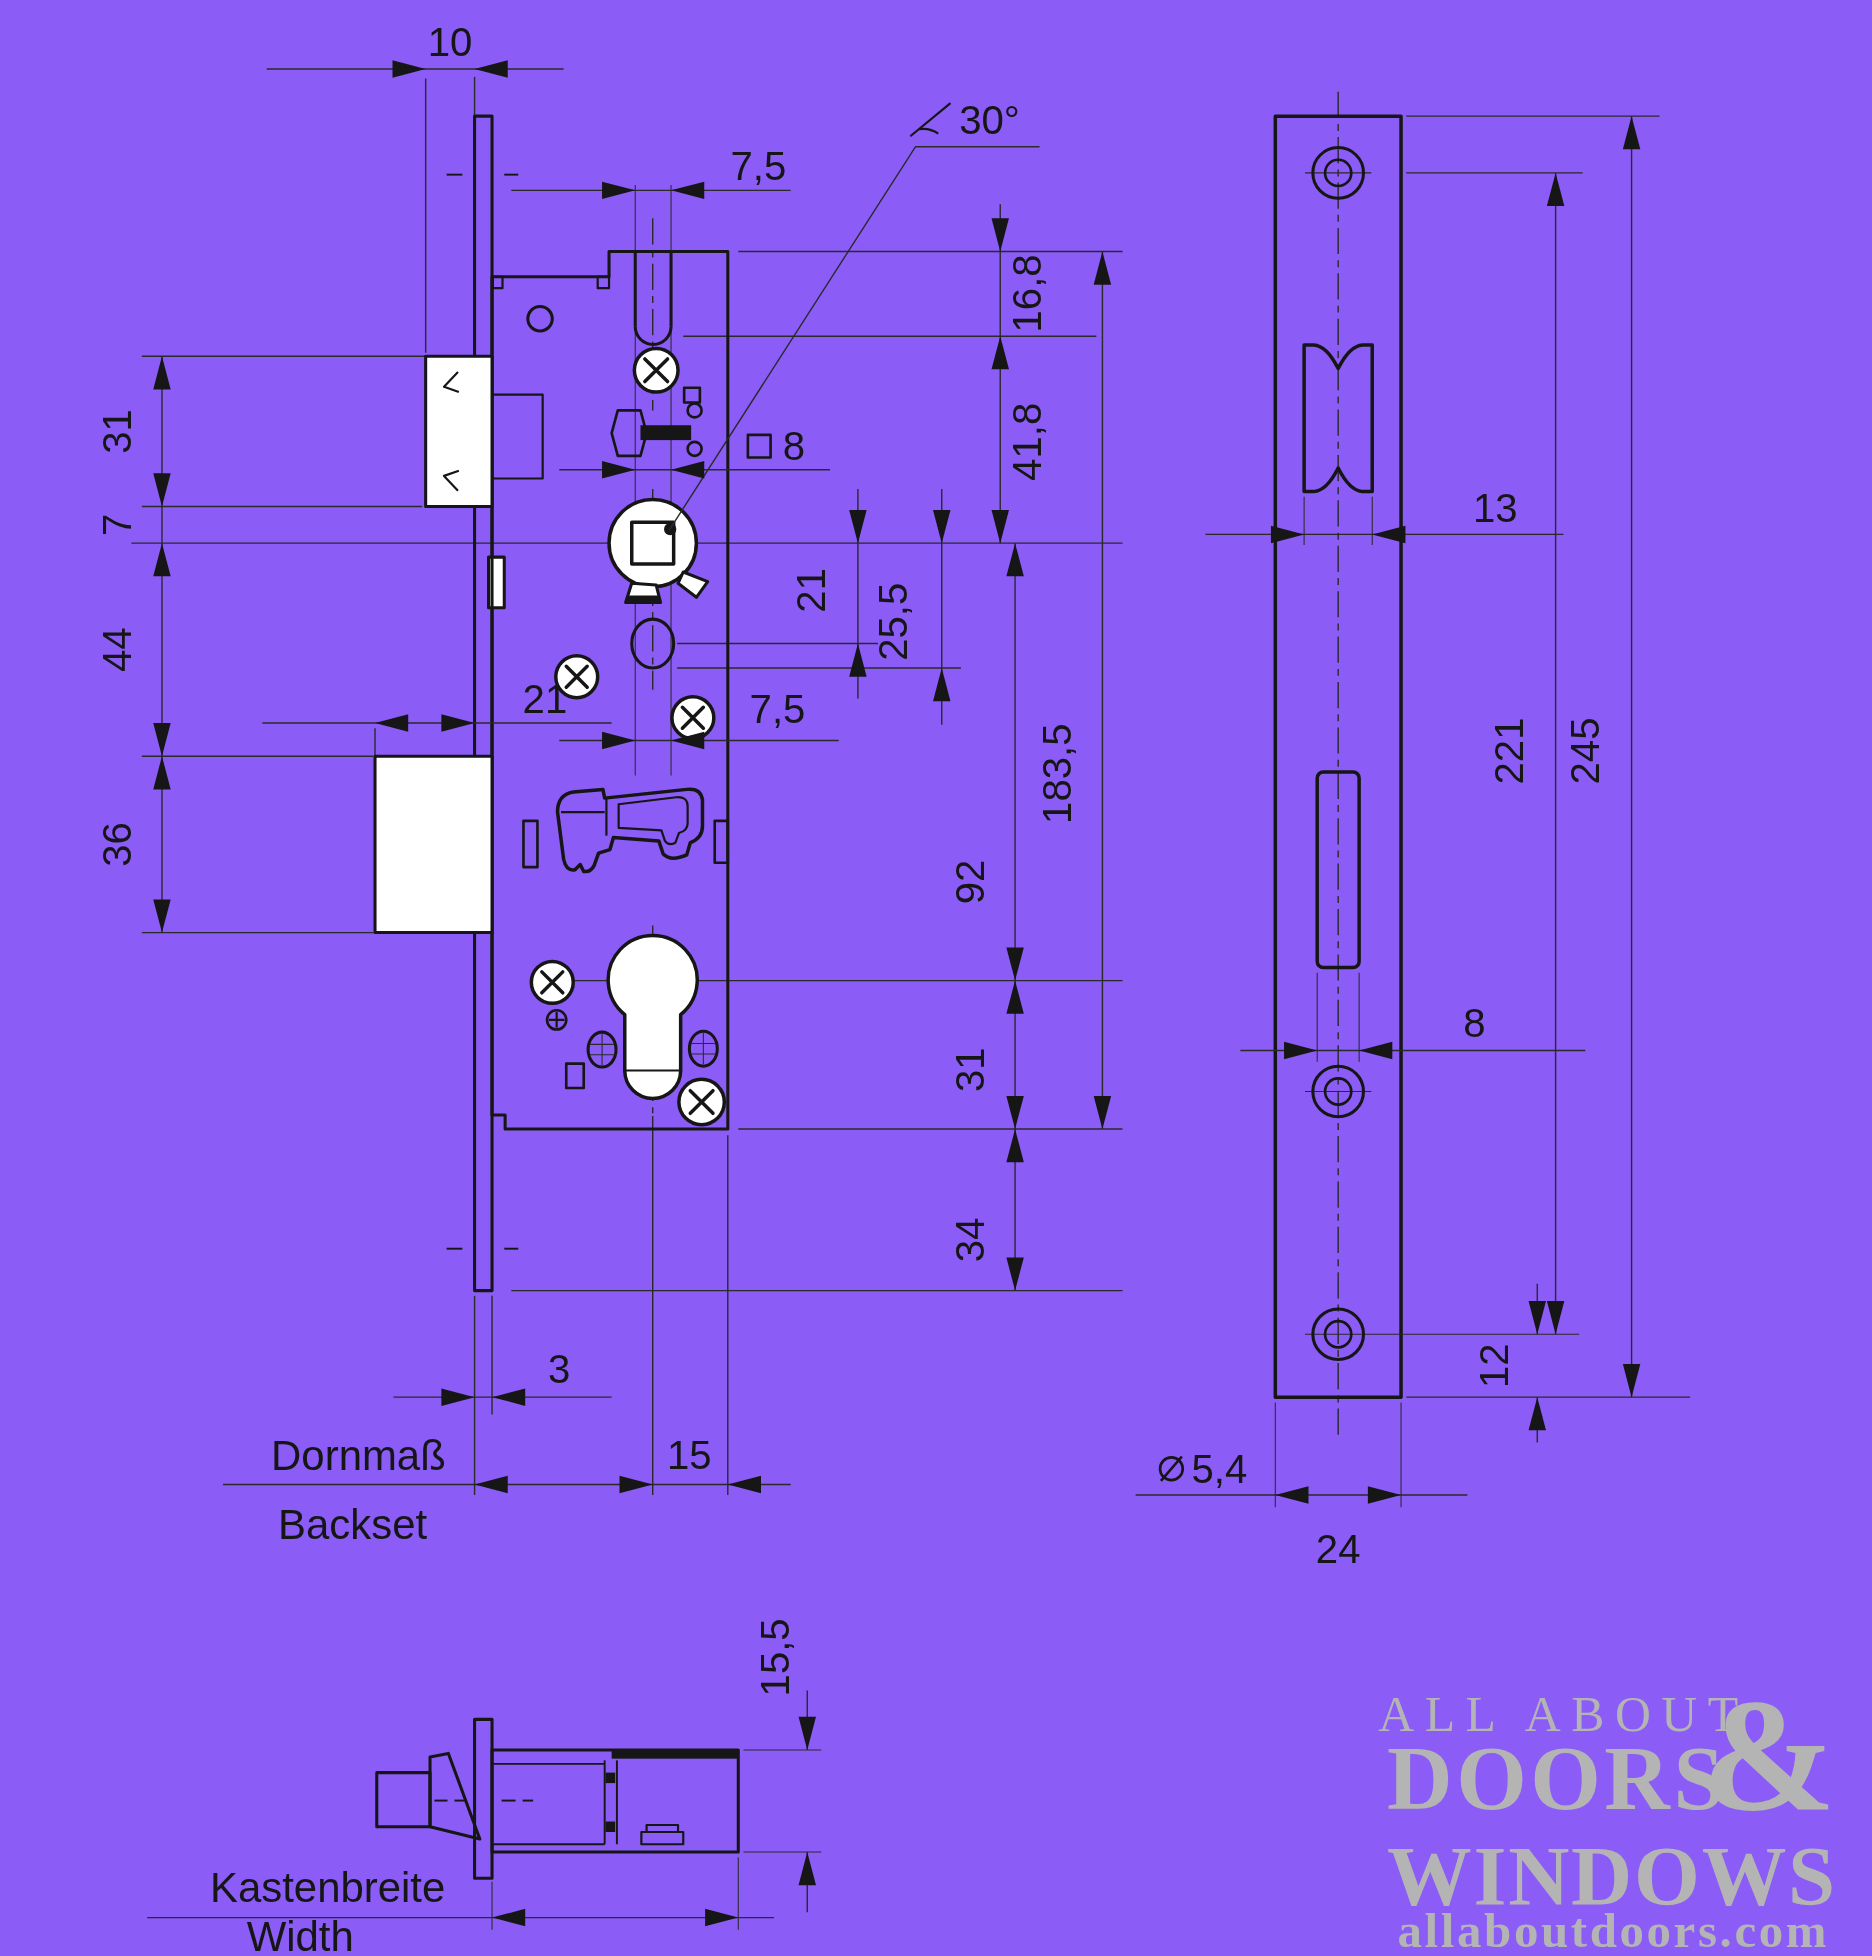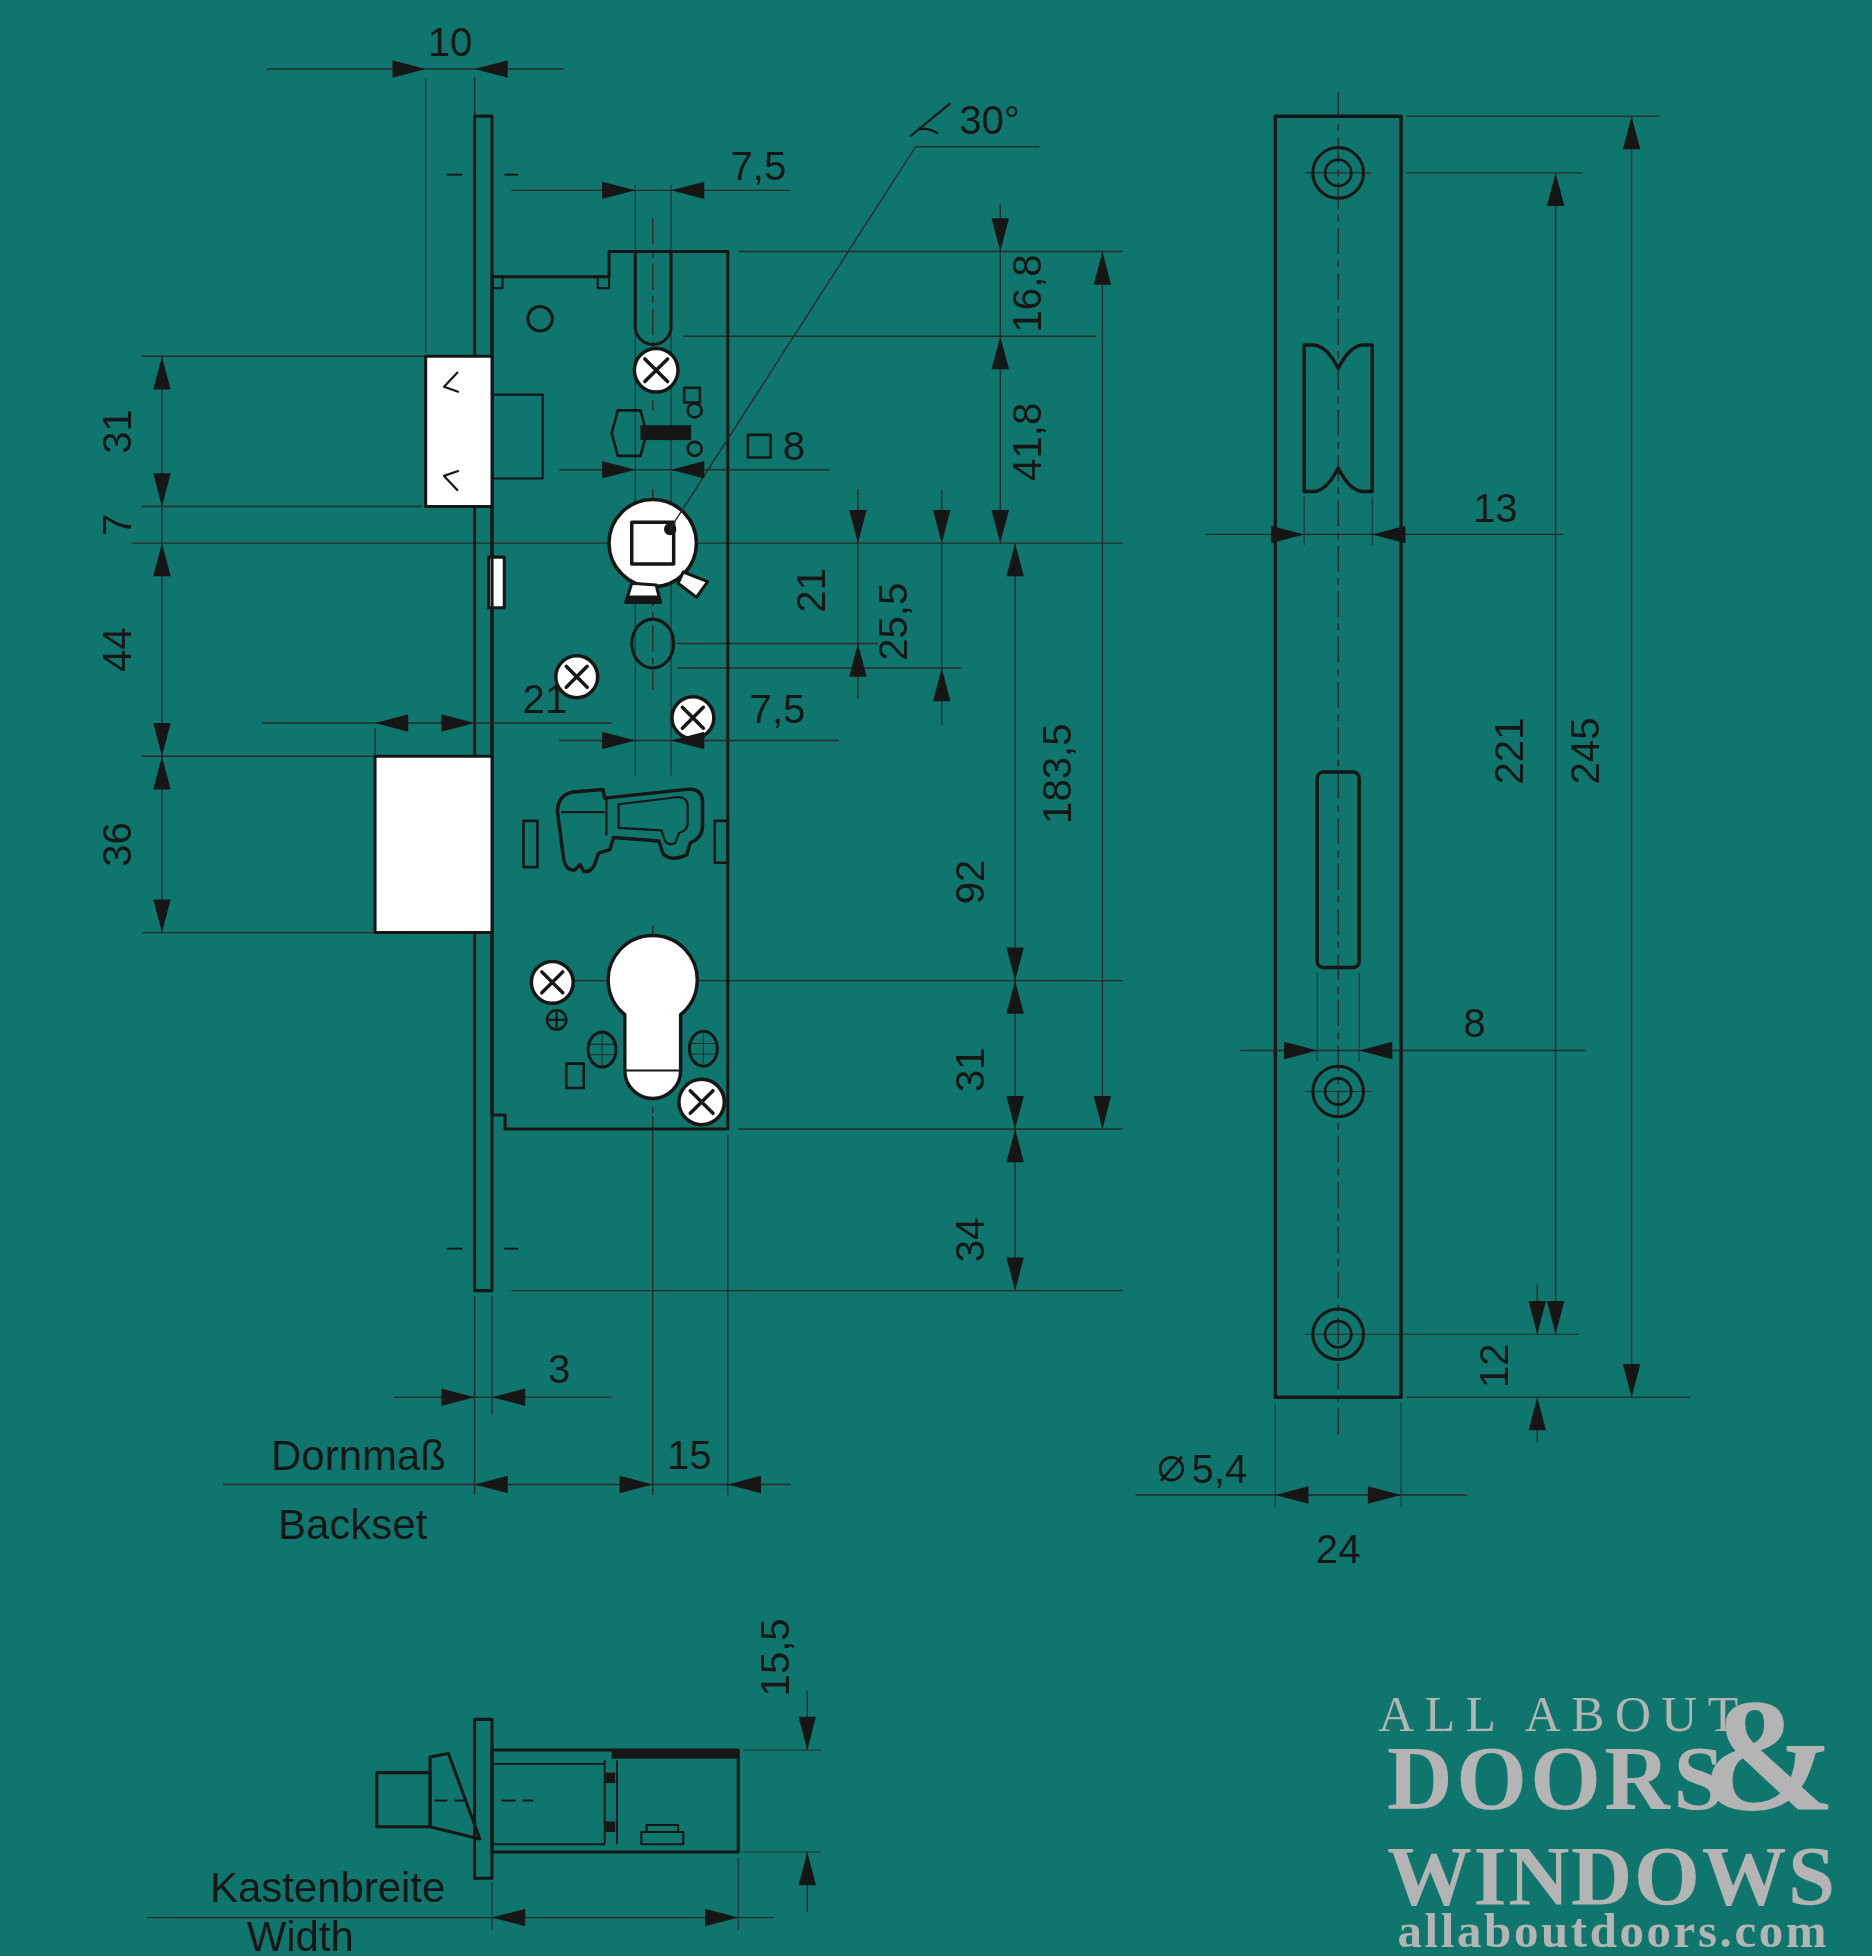--- a/index.html
+++ b/index.html
@@ -1,16 +1,16 @@
 <!DOCTYPE html>
 <html style="font-size:14px"><head>
 <meta charset="utf-8">
 <style>
   html,body{margin:0;padding:0;background:#ffffff;}
-  .stage{position:relative;width:1873px;height:1956px;background:#0f766e;overflow:hidden;}
+  .stage{position:relative;width:1873px;height:1956px;background:#8b5cf6;overflow:hidden;}
   svg{position:absolute;left:0;top:0;}
   
   .p4{fill:none;stroke:#161616;stroke-width:4;stroke-linejoin:round;stroke-linecap:round;}
   .p3{fill:none;stroke:#161616;stroke-width:3;stroke-linejoin:round;}
   .p35{fill:none;stroke:#161616;stroke-width:3.5;stroke-linejoin:round;}
   .p25{fill:none;stroke:#161616;stroke-width:2.5;stroke-linejoin:round;}
   .p22{fill:none;stroke:#161616;stroke-width:2.2;}
   .pw{fill:#ffffff;stroke:#161616;stroke-width:3.5;stroke-linejoin:round;}
   .pw4{fill:#ffffff;stroke:#161616;stroke-width:4;stroke-linejoin:round;}
   .blk{fill:#161616;stroke:none;}

